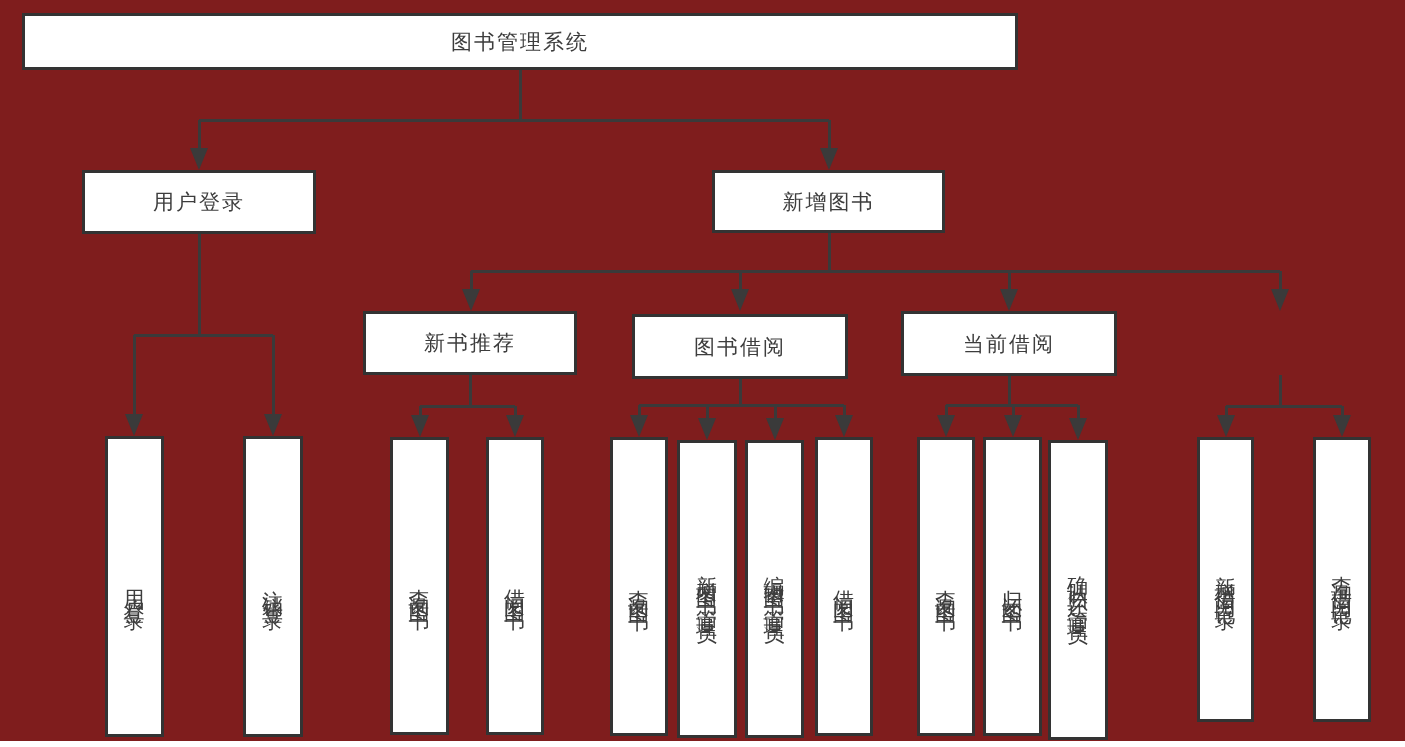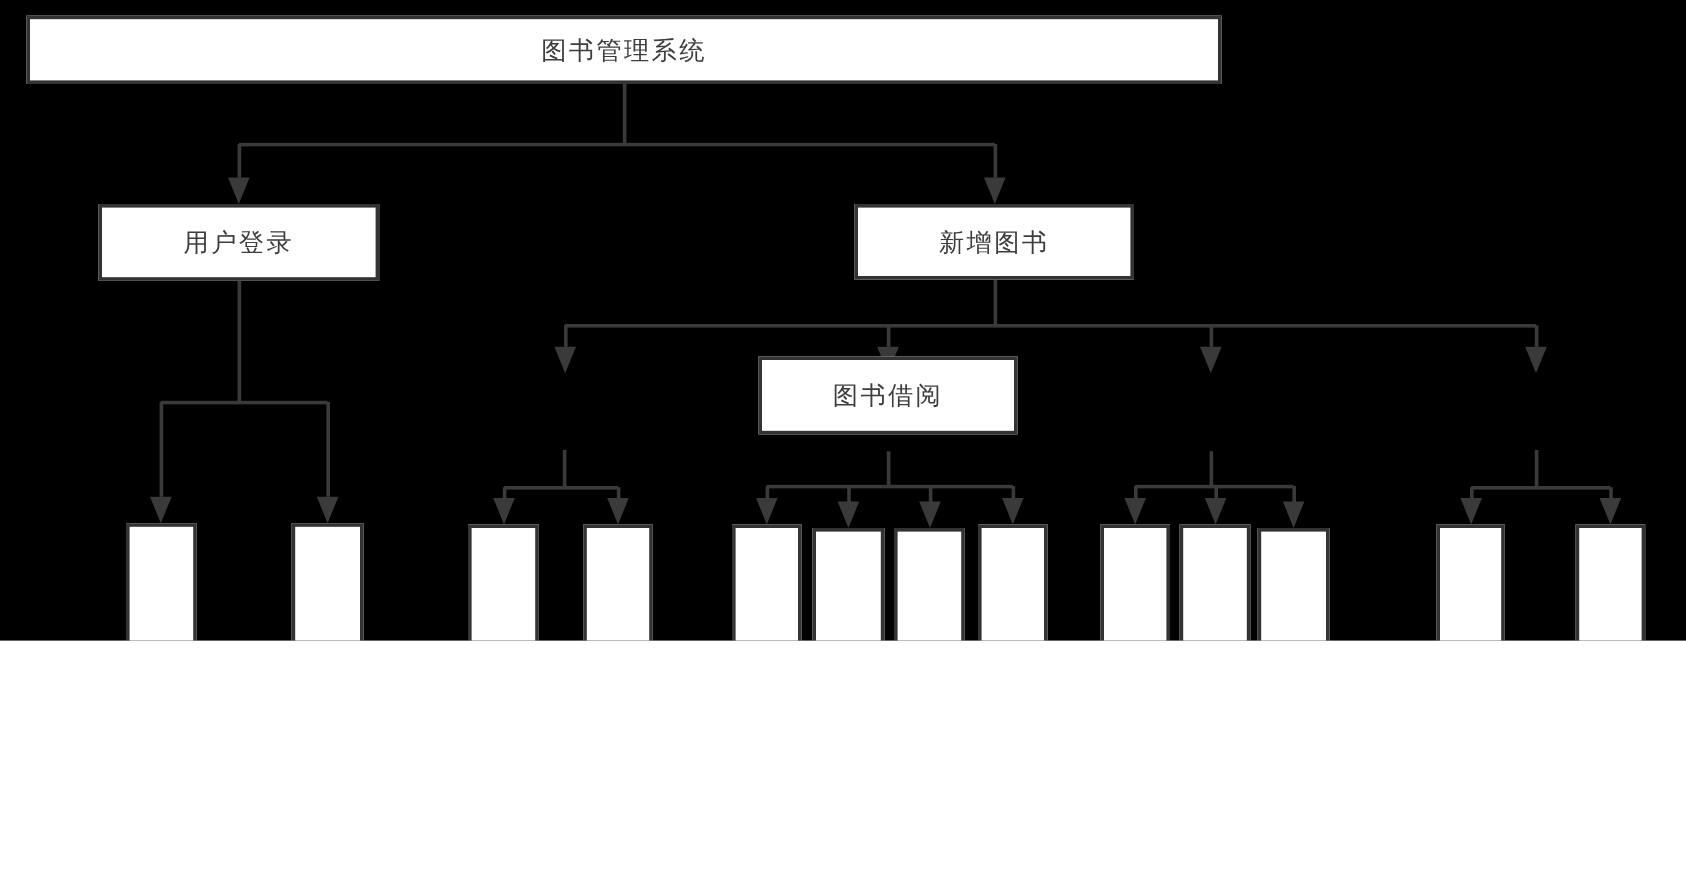--- a/index.html
+++ b/index.html
@@ -1,17 +1,17 @@
 <!DOCTYPE html>
 <html><head>
 <meta charset="utf-8">
 <style>
   html,body{margin:0;padding:0;background:#ffffff;}
   .canvas{
-    position:relative;width:1405px;height:534px;background:#000000;overflow:hidden;
+    position:relative;width:1405px;height:741px;background:#7f1d1d;overflow:hidden;
     font-family:"Liberation Sans","DejaVu Sans",sans-serif;color:#3d3d3d;
   }
   .box{
     position:absolute;box-sizing:border-box;border:3px solid #333333;background:#ffffff;
     display:flex;align-items:center;justify-content:center;
   }
   .box.h span{font-size:21px;letter-spacing:2px;white-space:nowrap;}
   .box.v span{
     writing-mode:vertical-rl;text-orientation:mixed;
     font-size:21px;letter-spacing:7px;line-height:1.1;white-space:nowrap;
@@ -94,22 +94,28 @@
     <span>图书管理系统</span>
   </div>
 
   <div class="box h" style="left:82px;top:170px;width:234px;height:64px">
     <span>用户登录</span>
   </div>
   <div class="box h" style="left:712px;top:170px;width:233px;height:63px">
     <span>新增图书</span>
   </div>
 
-  <div class="box h" style="left:632px;top:297px;width:216px;height:65px">
+  <div class="box h" style="left:363px;top:311px;width:214px;height:64px">
+    <span>新书推荐</span>
+  </div>
+  <div class="box h" style="left:632px;top:314px;width:216px;height:65px">
     <span>图书借阅</span>
+  </div>
+  <div class="box h" style="left:901px;top:311px;width:216px;height:65px">
+    <span>当前借阅</span>
   </div>
 
   <div class="box v" style="left:105px;top:436px;width:59px;height:301px">
     <span>用户登录</span>
   </div>
   <div class="box v" style="left:243px;top:436px;width:60px;height:301px">
     <span>注销登录</span>
   </div>
 
   <div class="box v" style="left:390px;top:437px;width:59px;height:298px">

